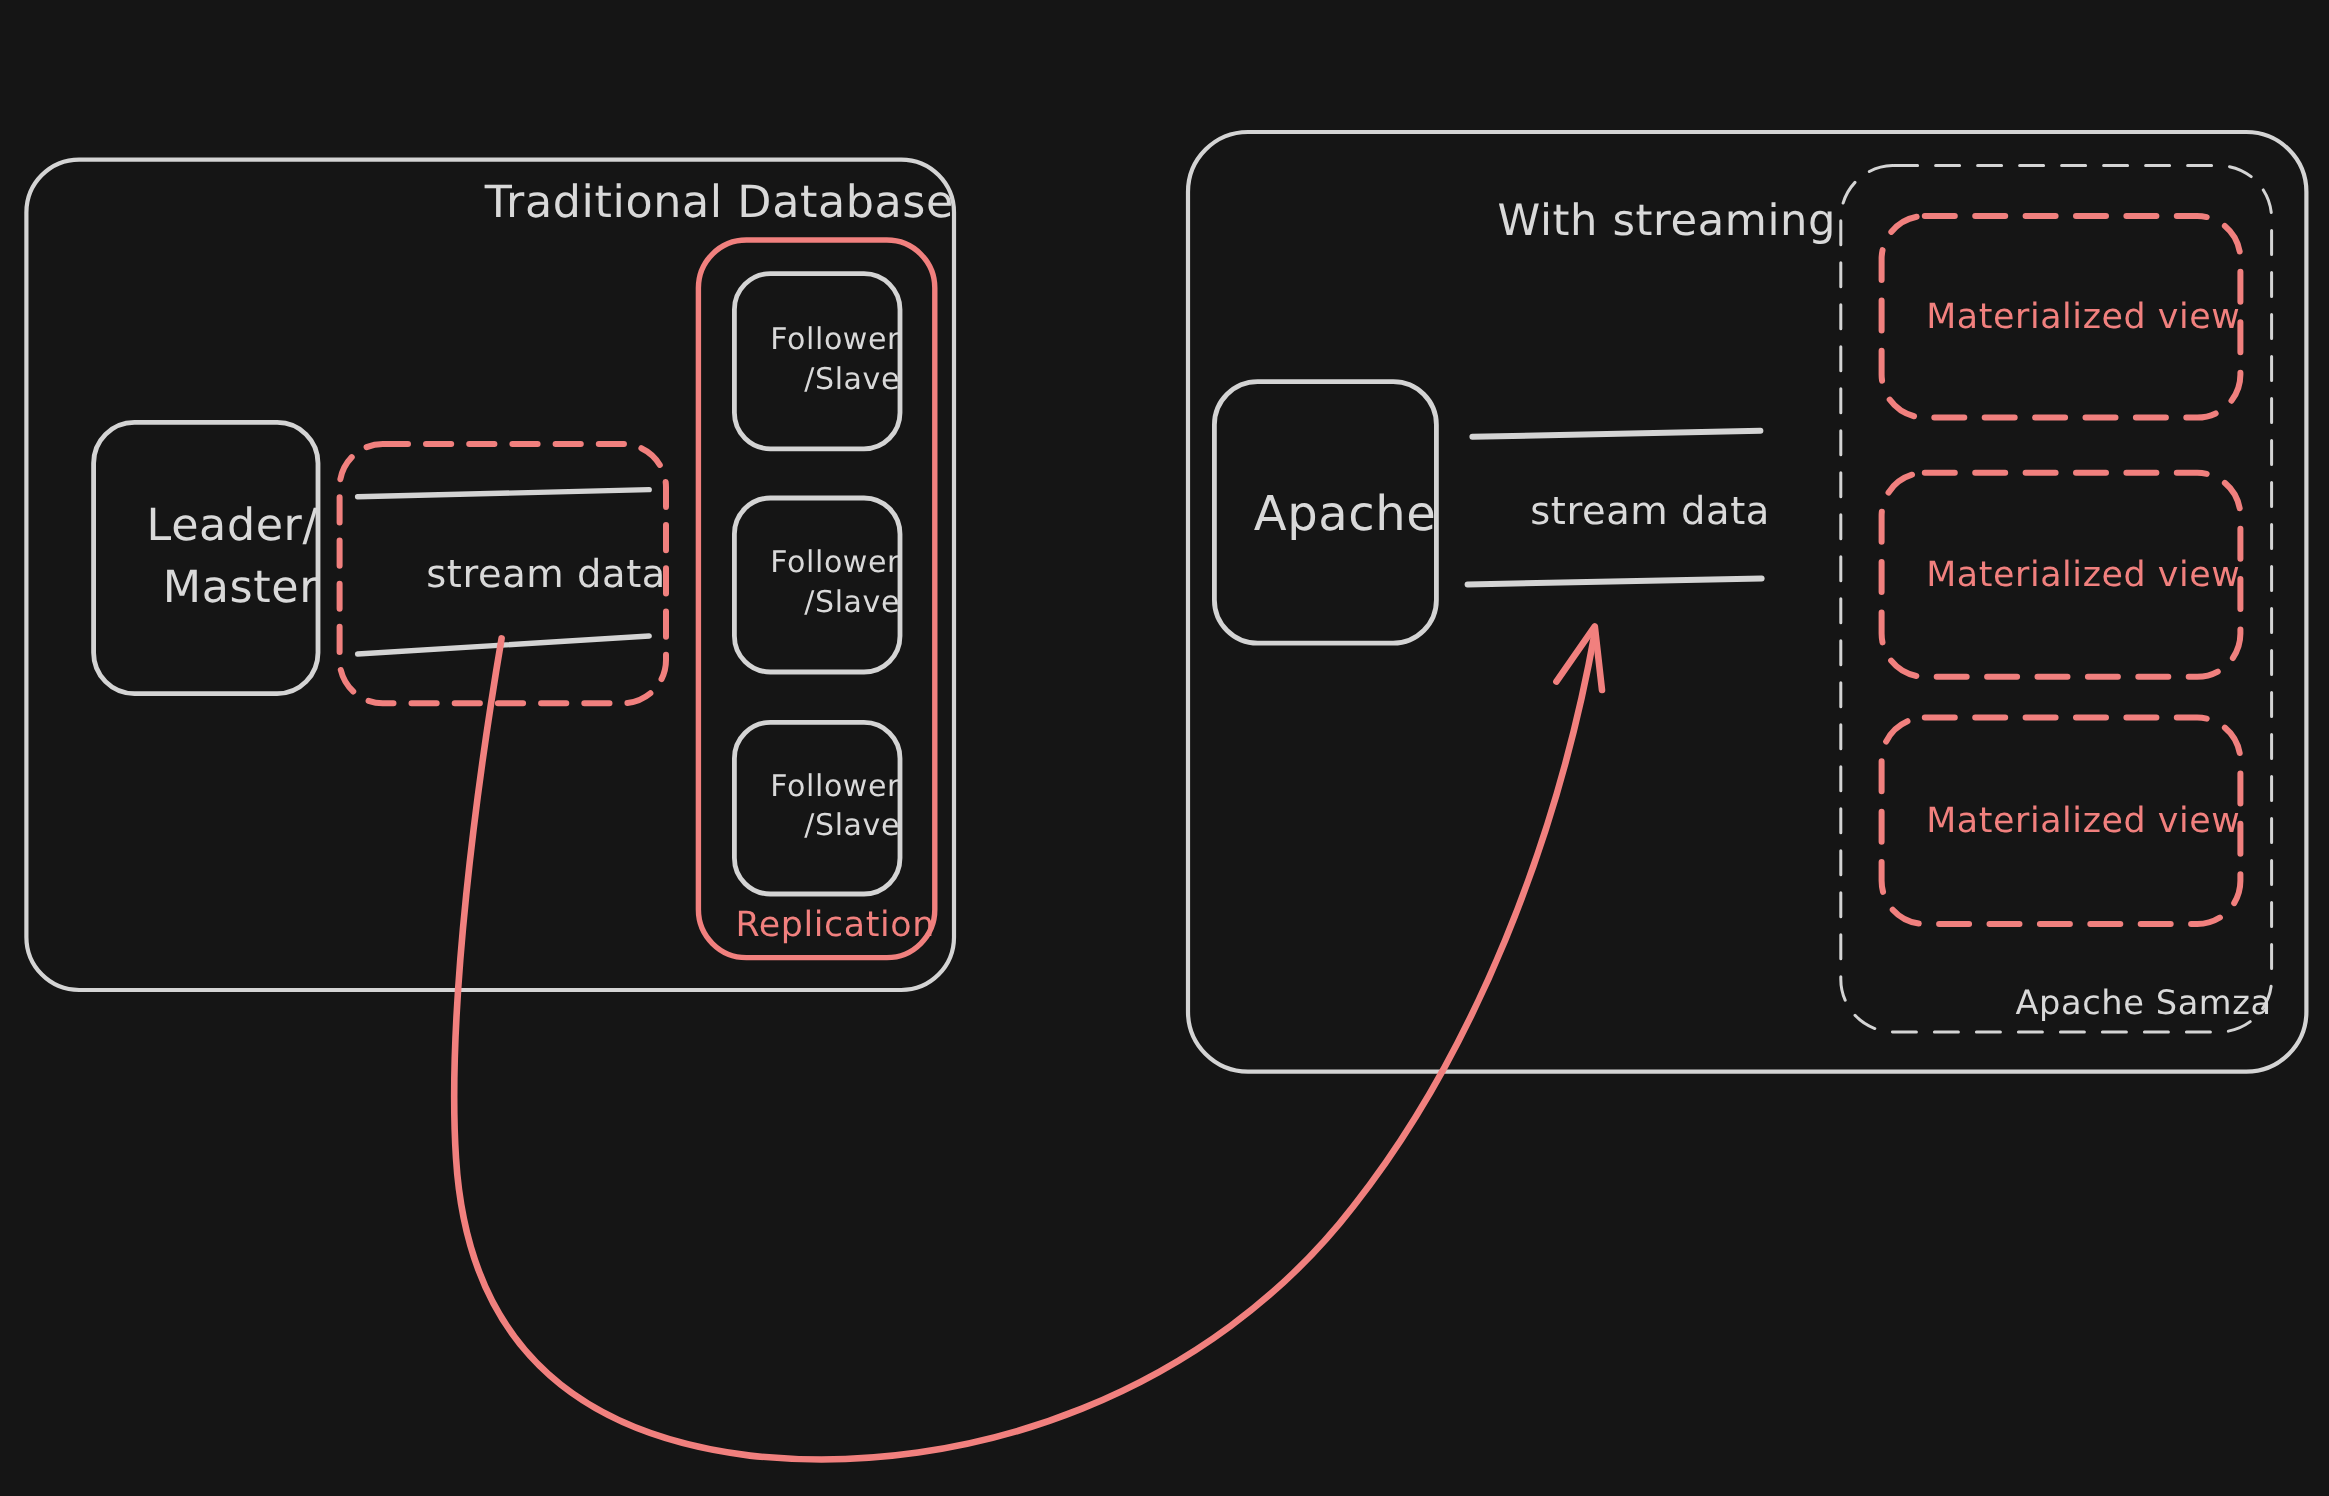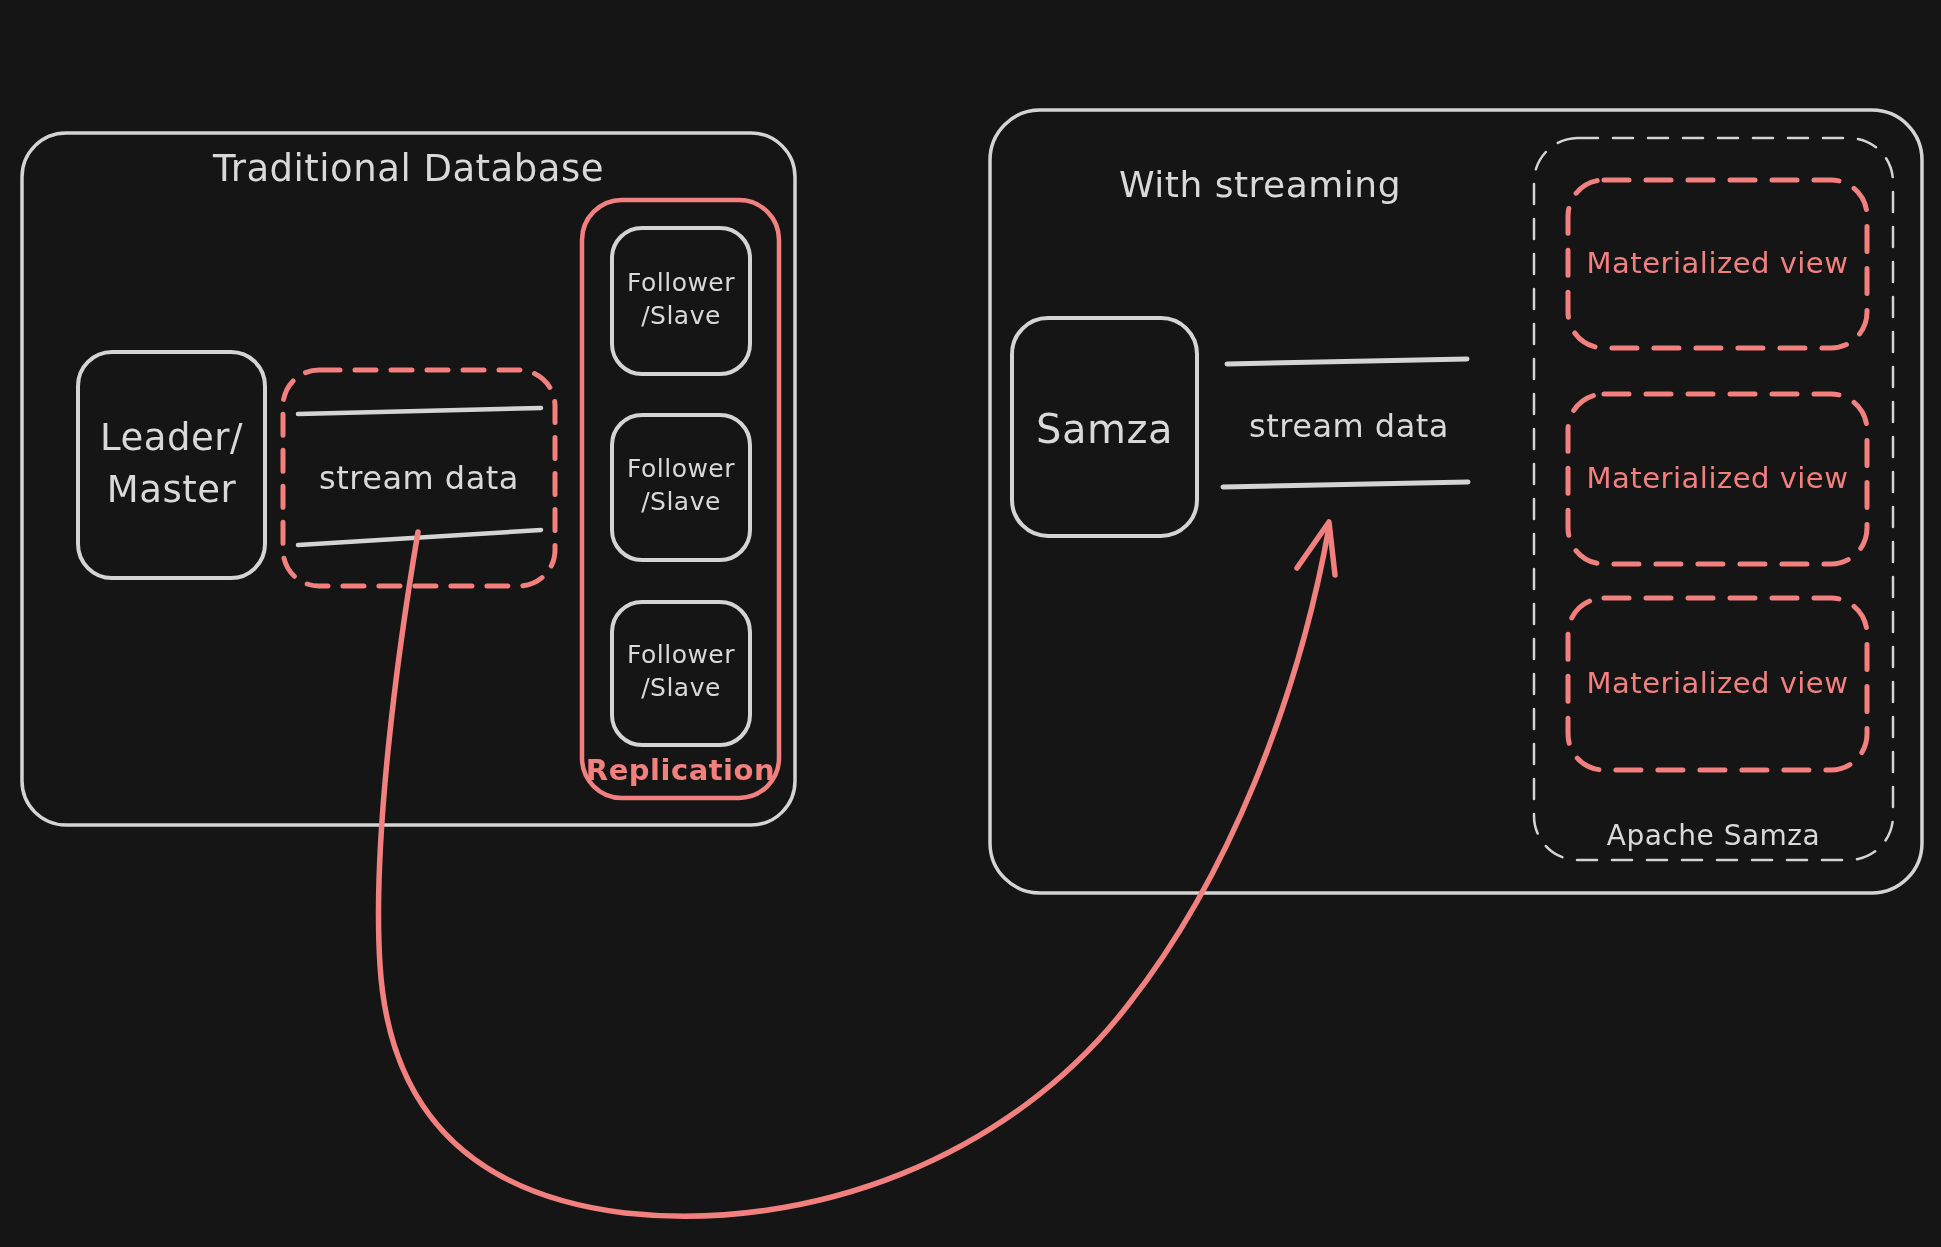--- a/index.html
+++ b/index.html
@@ -17,21 +17,21 @@
   #stage{
     position:relative;
     width:1941px;
     height:1247px;
     background:var(--background);
     overflow:hidden;
   }
   #shapes{position:absolute;left:0;top:0;width:1941px;height:1247px;}
   .lbl{
     position:absolute;
-    text-align:center;
+    text-align:right;
     color:var(--text);
     letter-spacing:.5px;
     white-space:nowrap;
     line-height:1.25;
   }
   .accent-text{color:var(--accent);}
   .annotation{
     position:absolute;
     left:36px;
     text-align:left;
@@ -82,38 +82,38 @@
 
   <div class="lbl" style="left:22px;top:146px;width:773px;font-size:37px">Traditional Database</div>
 
   <div class="lbl" style="left:78px;top:412px;width:187px;font-size:37px;line-height:1.4">
     <div>Leader/</div>
     <div>Master</div>
   </div>
 
   <div class="lbl" style="left:283px;top:458px;width:272px;font-size:32px">stream data</div>
 
-  <div class="lbl accent-text" style="left:582px;top:752px;width:197px;font-size:29px;font-weight:700">Replication</div>
+  <div class="lbl accent-text" style="left:582px;top:752px;width:197px;font-size:29px;font-weight:400">Replication</div>
 
   <div class="lbl" style="left:612px;top:267px;width:138px;font-size:25px;line-height:1.3">
     <div>Follower</div>
     <div>/Slave</div>
   </div>
   <div class="lbl" style="left:612px;top:453px;width:138px;font-size:25px;line-height:1.3">
     <div>Follower</div>
     <div>/Slave</div>
   </div>
   <div class="lbl" style="left:612px;top:639px;width:138px;font-size:25px;line-height:1.3">
     <div>Follower</div>
     <div>/Slave</div>
   </div>
 
   <div class="lbl" style="left:990px;top:162px;width:540px;font-size:36px">With streaming</div>
 
-  <div class="lbl" style="left:1012px;top:404px;width:185px;font-size:40px">Samza</div>
+  <div class="lbl" style="left:1012px;top:404px;width:185px;font-size:40px">Apache</div>
 
   <div class="lbl" style="left:1223px;top:406px;width:252px;font-size:32px">stream data</div>
 
   <div class="lbl accent-text" style="left:1568px;top:245px;width:299px;font-size:29px">Materialized view</div>
   <div class="lbl accent-text" style="left:1568px;top:460px;width:299px;font-size:29px">Materialized view</div>
   <div class="lbl accent-text" style="left:1568px;top:665px;width:299px;font-size:29px">Materialized view</div>
 
   <div class="lbl" style="left:1534px;top:818px;width:359px;font-size:28px">Apache Samza</div>
 
 </div>

